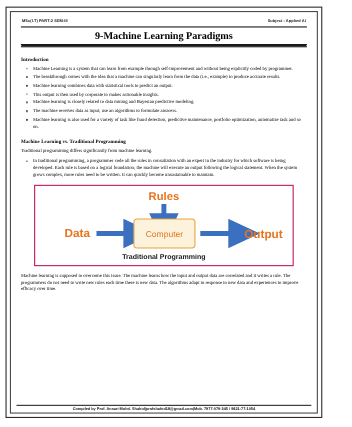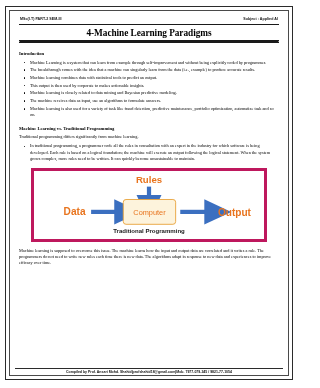--- a/index.html
+++ b/index.html
@@ -104,21 +104,21 @@
     height: 1.7px;
     background: #000;
     border-radius: 50%;
   }
   
   .fig {
     position: relative;
     width: 236px;
     height: 74px;
     margin: 6px auto 0 auto;
-    border: 3px solid #be185d;
+    border: 1px solid #be185d;
     background: #ffffff;
     box-sizing: border-box;
   }
   .fig svg { display: block; width: 100%; height: 100%; }
   
   .foot-wrap {
     position: absolute;
     left: 3px;
     right: 3px;
     bottom: 3px;
@@ -143,21 +143,21 @@
 
 <div class="page">
   <div class="inner">
 
     <div class="hdr">
       <span>MSc(I.T) PART-2 SEM-III</span>
       <span>Subject : Applied AI</span>
     </div>
 
     <div class="title-wrap dbl">
-      <div class="title">4-Machine Learning Paradigms</div>
+      <div class="title">9-Machine Learning Paradigms</div>
     </div>
     <div class="rule-thin"></div>
 
     <h2 class="sec">Introduction</h2>
     <ul class="bullets">
       <li>Machine Learning is a system that can learn from example through self-improvement and without being explicitly coded by programmer.</li>
       <li>The breakthrough comes with the idea that a machine can singularly learn from the data (i.e., example) to produce accurate results.</li>
       <li>Machine learning combines data with statistical tools to predict an output.</li>
       <li>This output is then used by corporate to makes actionable insights.</li>
       <li>Machine learning is closely related to data mining and Bayesian predictive modeling.</li>

